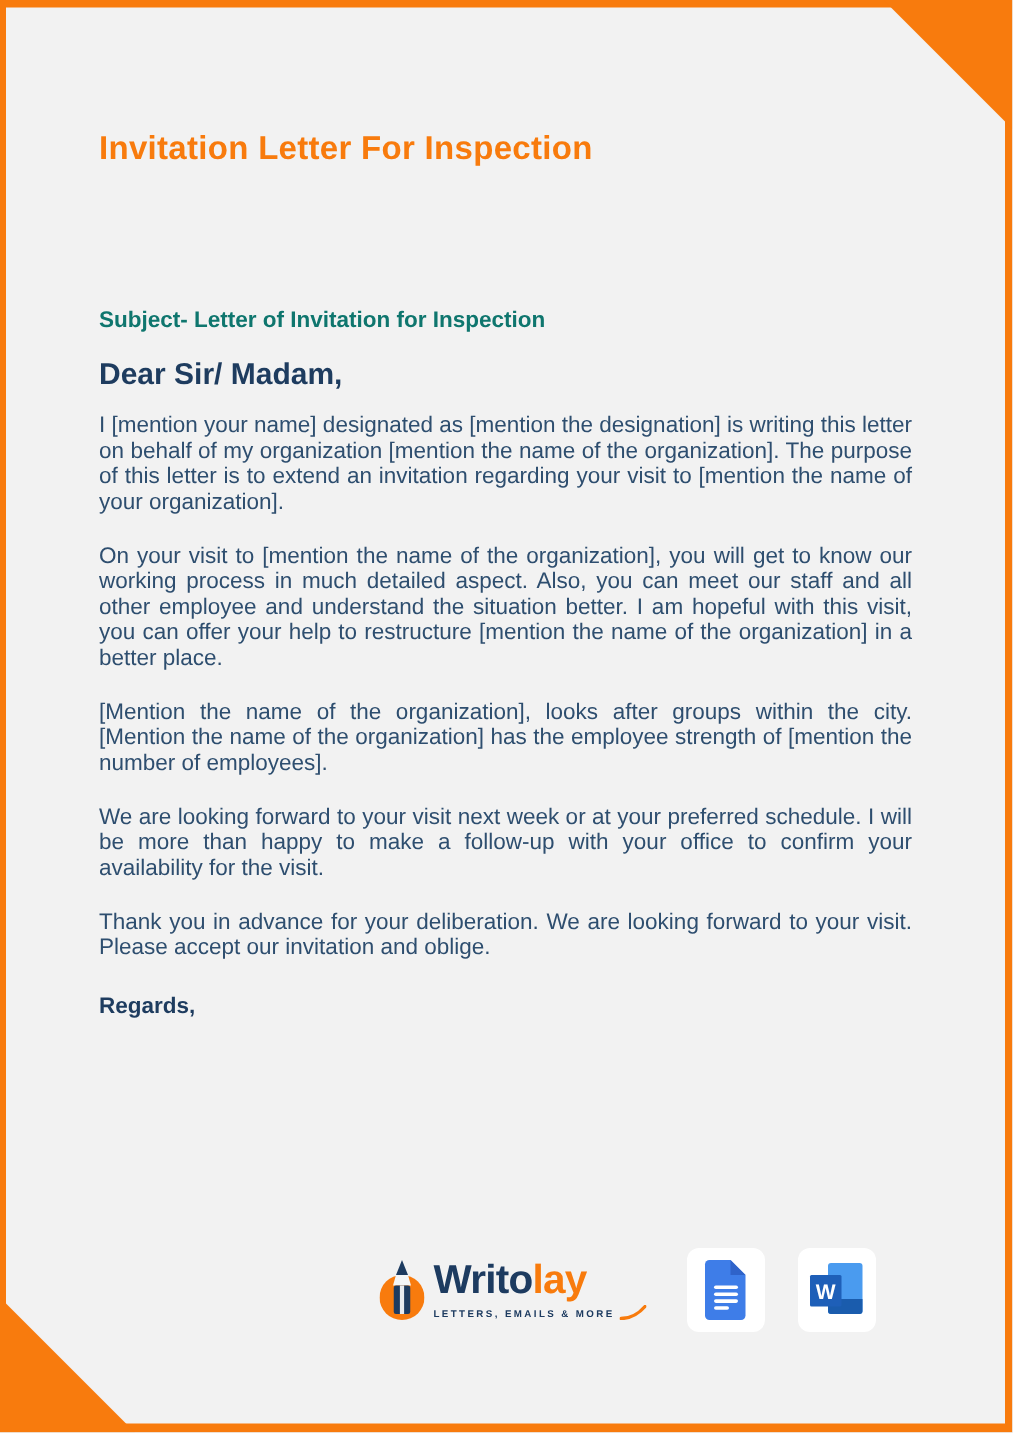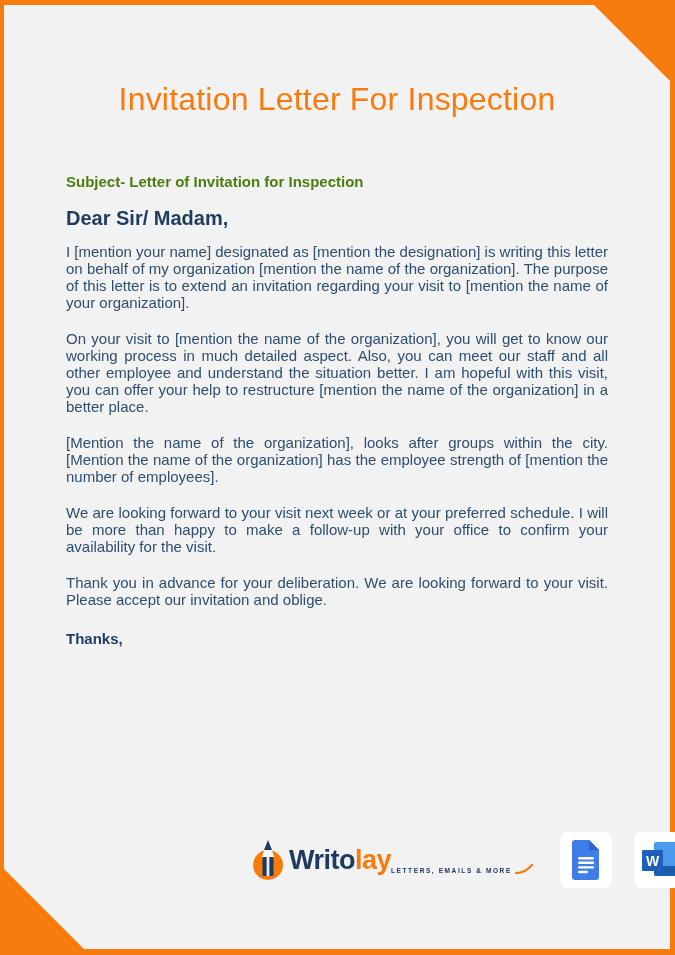--- a/index.html
+++ b/index.html
@@ -42,34 +42,33 @@
 
   .content {
     position: absolute;
     left: 66px;
     right: 67px;
     top: 5px;
   }
 
   .title {
     margin: 79px 0 0 0;
-    font-size: 32px;
+    font-size: 22px;
     line-height: 30px;
-    font-weight: normal;
+    font-weight: bold;
     color: #F87B0D;
     letter-spacing: 0.2px;
-    text-align: center;
   }
 
   .subject {
-    margin: 58px 0 0 0;
+    margin: 90px 0 0 0;
     font-size: 15px;
     line-height: 19px;
     font-weight: bold;
-    color: #4d7c0f;
+    color: #0f766e;
   }
 
   .salutation {
     margin: 18px 0 0 0;
     font-size: 20px;
     line-height: 19px;
     font-weight: bold;
     color: #1E3C5F;
   }
 
@@ -101,21 +100,21 @@
     align-items: center;
   }
 
   .logo {
     display: flex;
     align-items: center;
     gap: 6px;
   }
   .logo-mark { width: 30px; height: 44px; flex: 0 0 auto; }
 
-  .logo-text { display: flex; }
+  .logo-text { display: flex; flex-direction: column; }
   .logo-name {
     font-size: 27px;
     line-height: 27px;
     font-weight: bold;
     color: #1D3B60;
     letter-spacing: -0.5px;
     white-space: nowrap;
   }
   .logo-name .accent { color: #F87B0D; }
   .tagline-row { display: flex; align-items: flex-end; gap: 3px; margin-top: 3px; }
@@ -156,21 +155,21 @@
 
   <div class="content">
     <h1 class="title">Invitation Letter For Inspection</h1>
     <p class="subject">Subject- Letter of Invitation for Inspection</p>
     <p class="salutation">Dear Sir/ Madam,</p>
     <p class="body-para first">I [mention your name] designated as [mention the designation] is writing this letter on behalf of my organization [mention the name of the organization]. The purpose of this letter is to extend an invitation regarding your visit to [mention the name of your organization].</p>
     <p class="body-para">On your visit to [mention the name of the organization], you will get to know our working process in much detailed aspect. Also, you can meet our staff and all other employee and understand the situation better. I am hopeful with this visit, you can offer your help to restructure [mention the name of the organization] in a better place.</p>
     <p class="body-para">[Mention the name of the organization], looks after groups within the city. [Mention the name of the organization] has the employee strength of [mention the number of employees].</p>
     <p class="body-para">We are looking forward to your visit next week or at your preferred schedule. I will be more than happy to make a follow-up with your office to confirm your availability for the visit.</p>
     <p class="body-para">Thank you in advance for your deliberation. We are looking forward to your visit. Please accept our invitation and oblige.</p>
-    <p class="closing regards">Thanks,</p>
+    <p class="closing regards">Regards,</p>
   </div>
 
   <div class="footer">
 
     <div class="logo">
       <svg class="logo-mark" viewBox="0 0 30 44">
         <circle cx="15" cy="27" r="15" fill="#F87B0D"></circle>
         <polygon points="15,2 11,12 19,12" fill="#1D3B60"></polygon>
         <polygon points="11,12 19,12 21,19 9,19" fill="#F4F6F8"></polygon>
         <rect x="9.5" y="19" width="11" height="19" rx="1.5" fill="#1D3B60"></rect>

